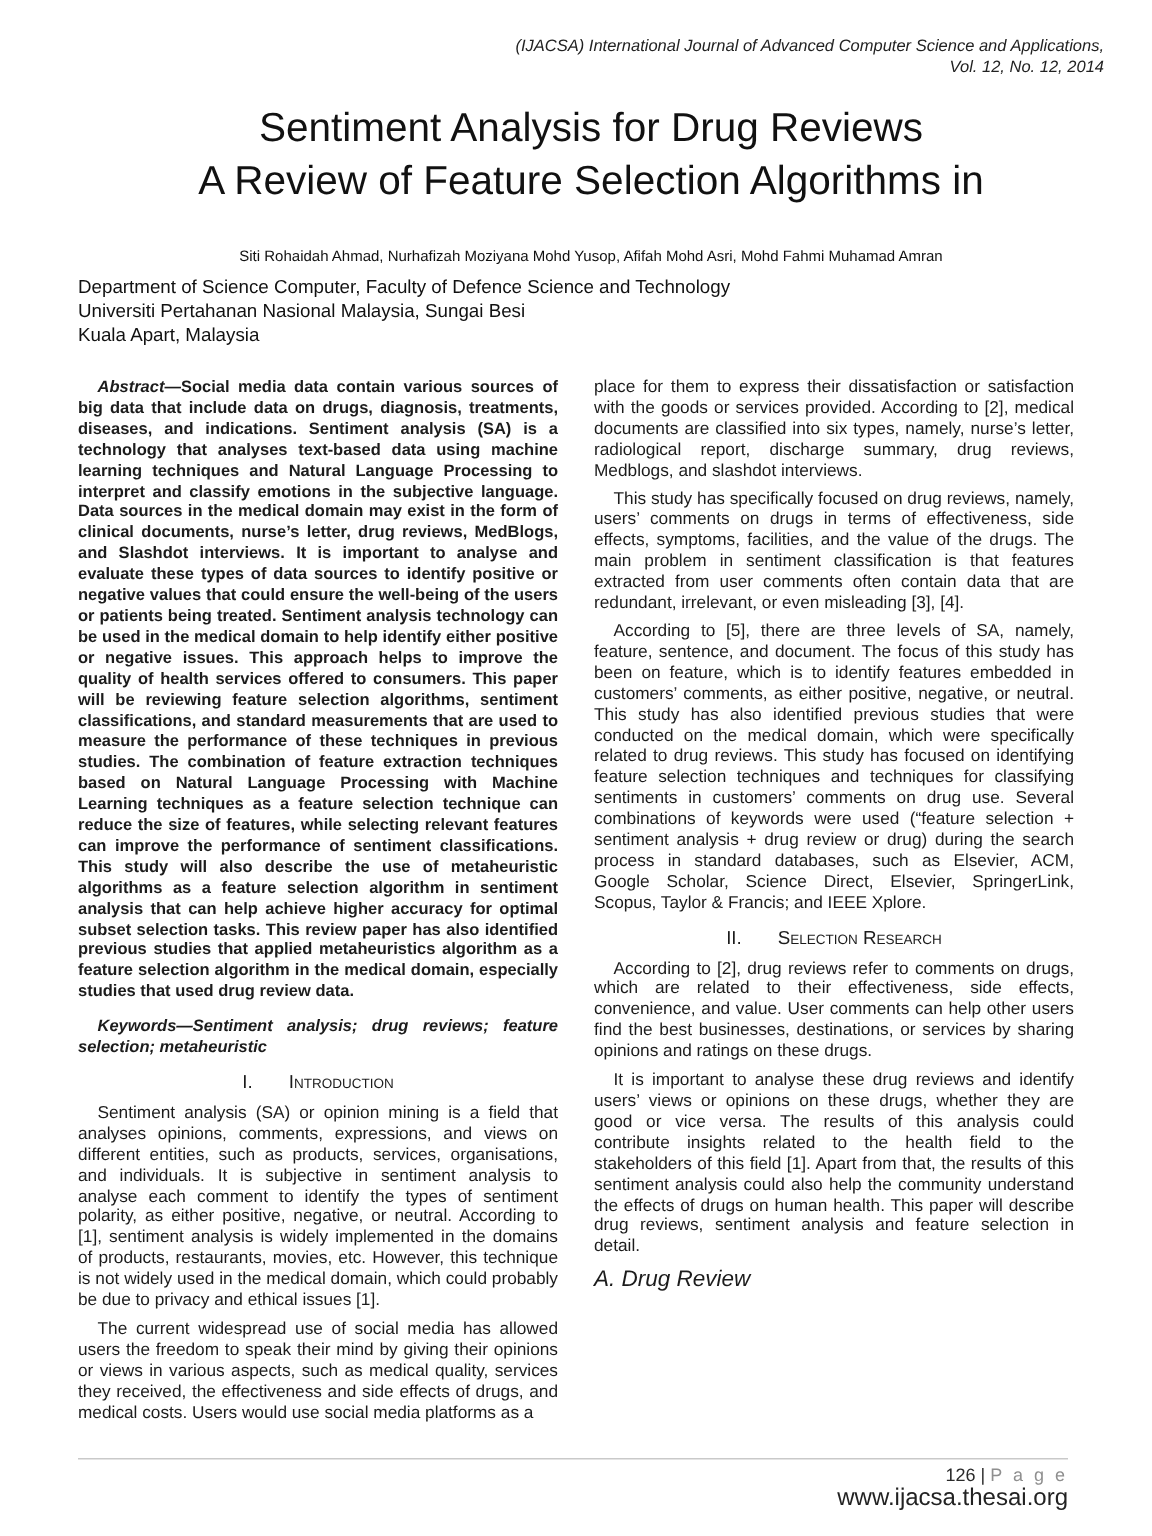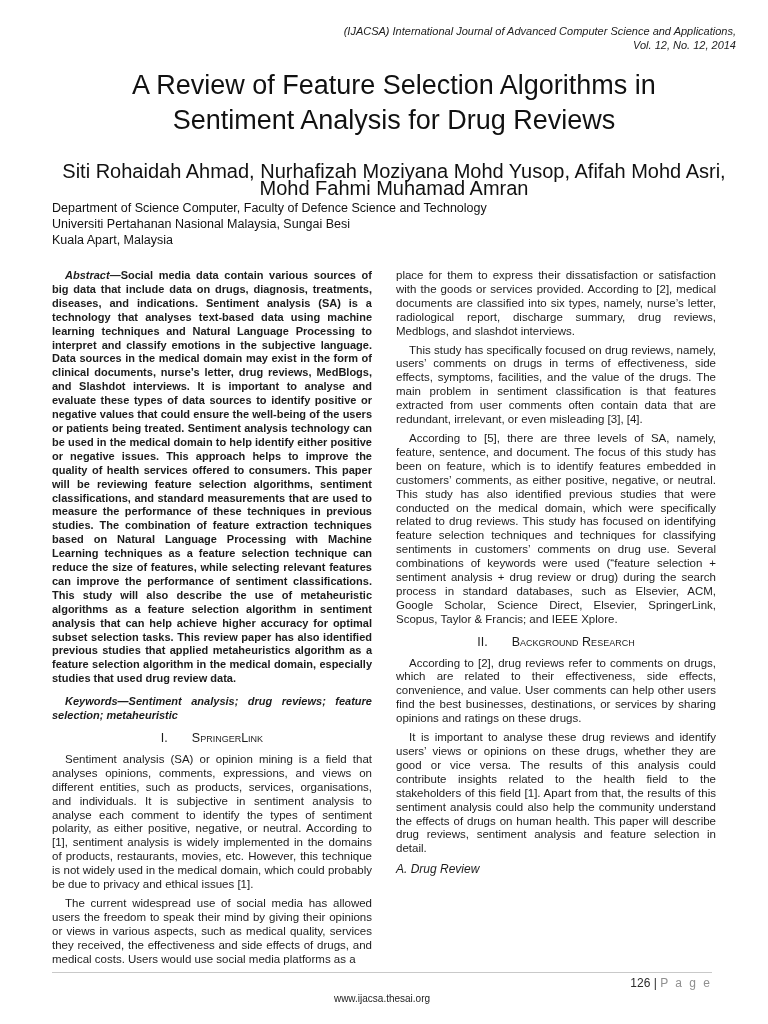--- a/index.html
+++ b/index.html
@@ -26,21 +26,21 @@
     text-align: center;
     font-weight: normal;
     font-size: 27px;
     line-height: 35px;
     color: #111;
   }
   .title span { display: block; }
   .authors {
     margin-top: 25px;
     text-align: center;
-    font-size: 20px;
+    font-size: 10px;
     line-height: 17px;
     color: #111;
   }
   .affiliation {
     margin-top: 3px;
     text-align: left;
     font-size: 12.5px;
     line-height: 16px;
     color: #111;
   }
@@ -75,21 +75,21 @@
     text-indent: 0 !important;
     font-variant: small-caps;
     font-size: 12.5px;
     margin: 9px 0 7px 0 !important;
     font-weight: normal;
   }
   .sec-head .numeral { font-variant: normal; margin-right: 24px; }
   .subsec-head {
     font-style: italic;
     text-indent: 0 !important;
-    font-size: 12px;
+    font-size: 15px;
     margin: 7px 0 4px 0 !important;
   }
   .footer {
     position: absolute;
     left: 52px;
     right: 52px;
     bottom: 18px;
   }
   .footer-rule {
     border: none;
@@ -97,68 +97,68 @@
     margin: 0 0 3px 0;
   }
   .page-number {
     text-align: right;
     font-size: 12px;
     line-height: 15px;
     color: #2a2a2a;
   }
   .page-word { color: #8f8f8f; letter-spacing: 2px; }
   .footer-url {
-    text-align: center;
-    font-size: 10px;
+    text-align: right;
+    font-size: 16px;
     line-height: 15px;
     color: #222;
   }
 </style>
 </head>
 <body>
 
 <div class="page">
 
   <div class="journal-header">
     <div>(IJACSA) International Journal of Advanced Computer Science and Applications,</div>
     <div>Vol. 12, No. 12, 2014</div>
   </div>
 
   <h1 class="title">
+    <span>Sentiment Analysis for Drug Reviews</span>
     <span>A Review of Feature Selection Algorithms in</span>
-    <span>Sentiment Analysis for Drug Reviews</span>
   </h1>
 
   <div class="authors">Siti Rohaidah Ahmad, Nurhafizah Moziyana Mohd Yusop, Afifah Mohd Asri, Mohd Fahmi Muhamad Amran</div>
 
   <div class="affiliation">
     <div>Department of Science Computer, Faculty of Defence Science and Technology</div>
     <div>Universiti Pertahanan Nasional Malaysia, Sungai Besi</div>
     <div>Kuala Apart, Malaysia</div>
   </div>
 
   <div class="columns">
 
     <div class="col">
       <p class="abstract-para"><span class="abstract-label">Abstract</span><span>—Social media data contain various sources of big data that include data on drugs, diagnosis, treatments, diseases, and indications. Sentiment analysis (SA) is a technology that analyses text-based data using machine learning techniques and Natural Language Processing to interpret and classify emotions in the subjective language. Data sources in the medical domain may exist in the form of clinical documents, nurse’s letter, drug reviews, MedBlogs, and Slashdot interviews. It is important to analyse and evaluate these types of data sources to identify positive or negative values that could ensure the well-being of the users or patients being treated. Sentiment analysis technology can be used in the medical domain to help identify either positive or negative issues. This approach helps to improve the quality of health services offered to consumers. This paper will be reviewing feature selection algorithms, sentiment classifications, and standard measurements that are used to measure the performance of these techniques in previous studies. The combination of feature extraction techniques based on Natural Language Processing with Machine Learning techniques as a feature selection technique can reduce the size of features, while selecting relevant features can improve the performance of sentiment classifications. This study will also describe the use of metaheuristic algorithms as a feature selection algorithm in sentiment analysis that can help achieve higher accuracy for optimal subset selection tasks. This review paper has also identified previous studies that applied metaheuristics algorithm as a feature selection algorithm in the medical domain, especially studies that used drug review data.</span></p>
 
       <p class="keywords-para"><span>Keywords</span><span>—Sentiment analysis; drug reviews; feature selection; metaheuristic</span></p>
 
-      <p class="sec-head"><span class="numeral">I.</span><span>SpringerLink</span></p>
+      <p class="sec-head"><span class="numeral">I.</span><span>Introduction</span></p>
 
       <p>Sentiment analysis (SA) or opinion mining is a field that analyses opinions, comments, expressions, and views on different entities, such as products, services, organisations, and individuals. It is subjective in sentiment analysis to analyse each comment to identify the types of sentiment polarity, as either positive, negative, or neutral. According to [1], sentiment analysis is widely implemented in the domains of products, restaurants, movies, etc. However, this technique is not widely used in the medical domain, which could probably be due to privacy and ethical issues [1].</p>
       <p>The current widespread use of social media has allowed users the freedom to speak their mind by giving their opinions or views in various aspects, such as medical quality, services they received, the effectiveness and side effects of drugs, and medical costs. Users would use social media platforms as a</p>
     </div>
 
     <div class="col">
       <p style="text-indent:0;">place for them to express their dissatisfaction or satisfaction with the goods or services provided. According to [2], medical documents are classified into six types, namely, nurse’s letter, radiological report, discharge summary, drug reviews, Medblogs, and slashdot interviews.</p>
       <p>This study has specifically focused on drug reviews, namely, users’ comments on drugs in terms of effectiveness, side effects, symptoms, facilities, and the value of the drugs. The main problem in sentiment classification is that features extracted from user comments often contain data that are redundant, irrelevant, or even misleading [3], [4].</p>
       <p>According to [5], there are three levels of SA, namely, feature, sentence, and document. The focus of this study has been on feature, which is to identify features embedded in customers’ comments, as either positive, negative, or neutral. This study has also identified previous studies that were conducted on the medical domain, which were specifically related to drug reviews. This study has focused on identifying feature selection techniques and techniques for classifying sentiments in customers’ comments on drug use. Several combinations of keywords were used (“feature selection + sentiment analysis + drug review or drug) during the search process in standard databases, such as Elsevier, ACM, Google Scholar, Science Direct, Elsevier, SpringerLink, Scopus, Taylor &amp; Francis; and IEEE Xplore.</p>
 
-      <p class="sec-head"><span class="numeral">II.</span><span>Background Research</span></p>
+      <p class="sec-head"><span class="numeral">II.</span><span>Selection Research</span></p>
 
       <p>According to [2], drug reviews refer to comments on drugs, which are related to their effectiveness, side effects, convenience, and value. User comments can help other users find the best businesses, destinations, or services by sharing opinions and ratings on these drugs.</p>
       <p>It is important to analyse these drug reviews and identify users’ views or opinions on these drugs, whether they are good or vice versa. The results of this analysis could contribute insights related to the health field to the stakeholders of this field [1]. Apart from that, the results of this sentiment analysis could also help the community understand the effects of drugs on human health. This paper will describe drug reviews, sentiment analysis and feature selection in detail.</p>
 
       <p class="subsec-head">A. Drug Review</p>
 
     </div>
 
   </div>
 

